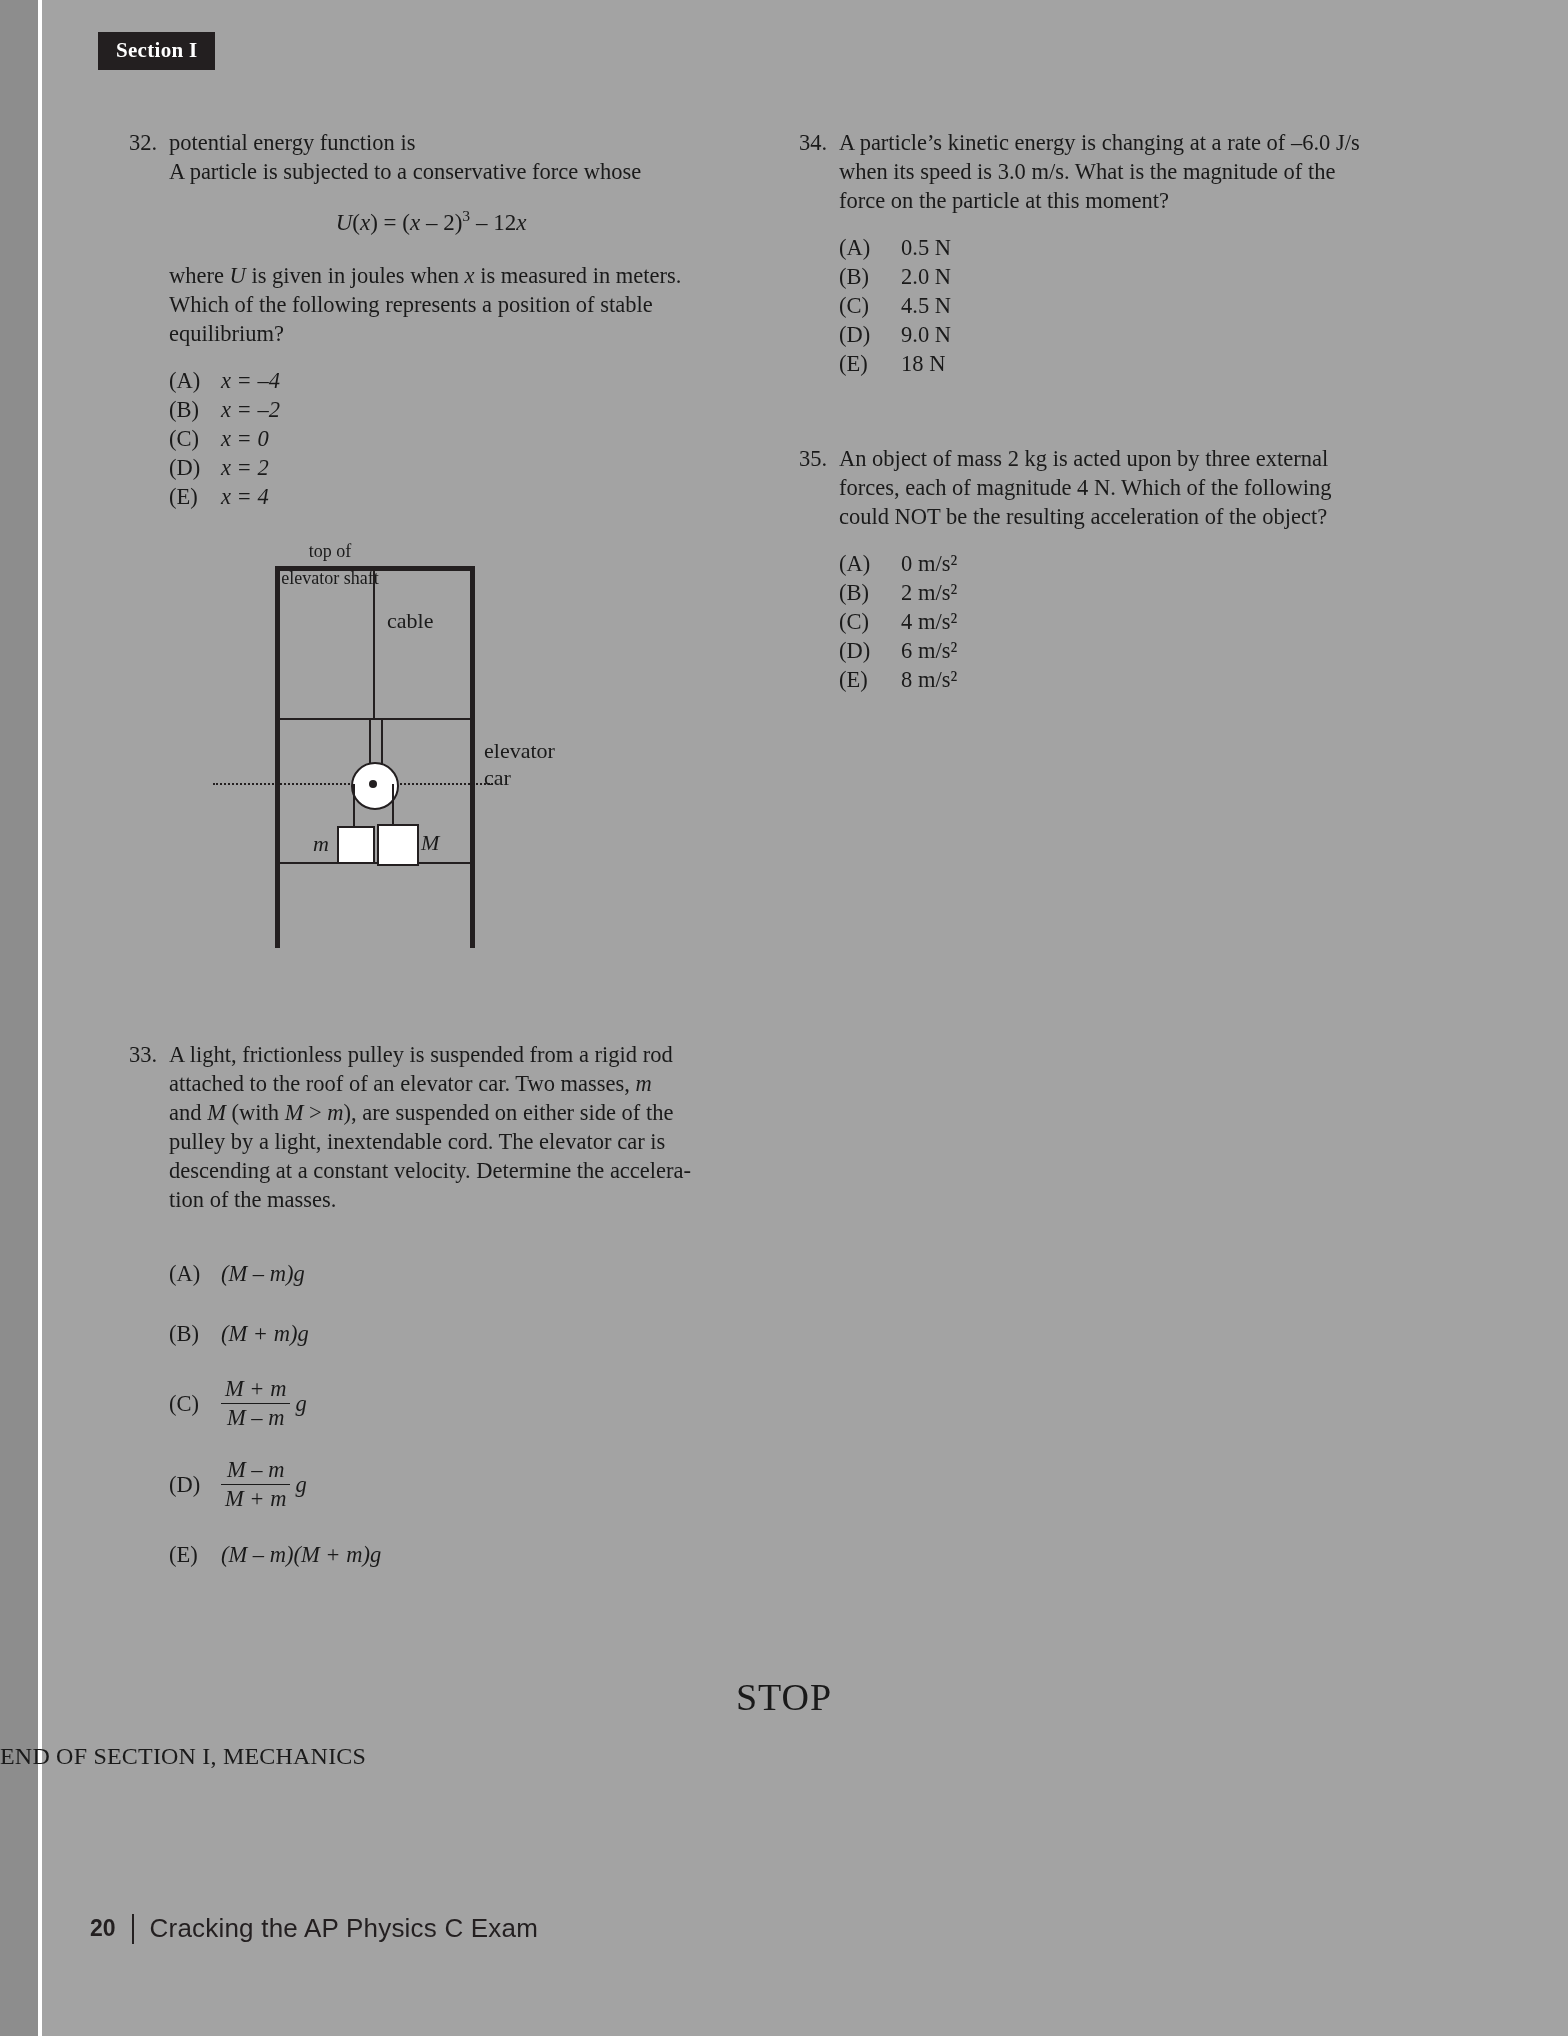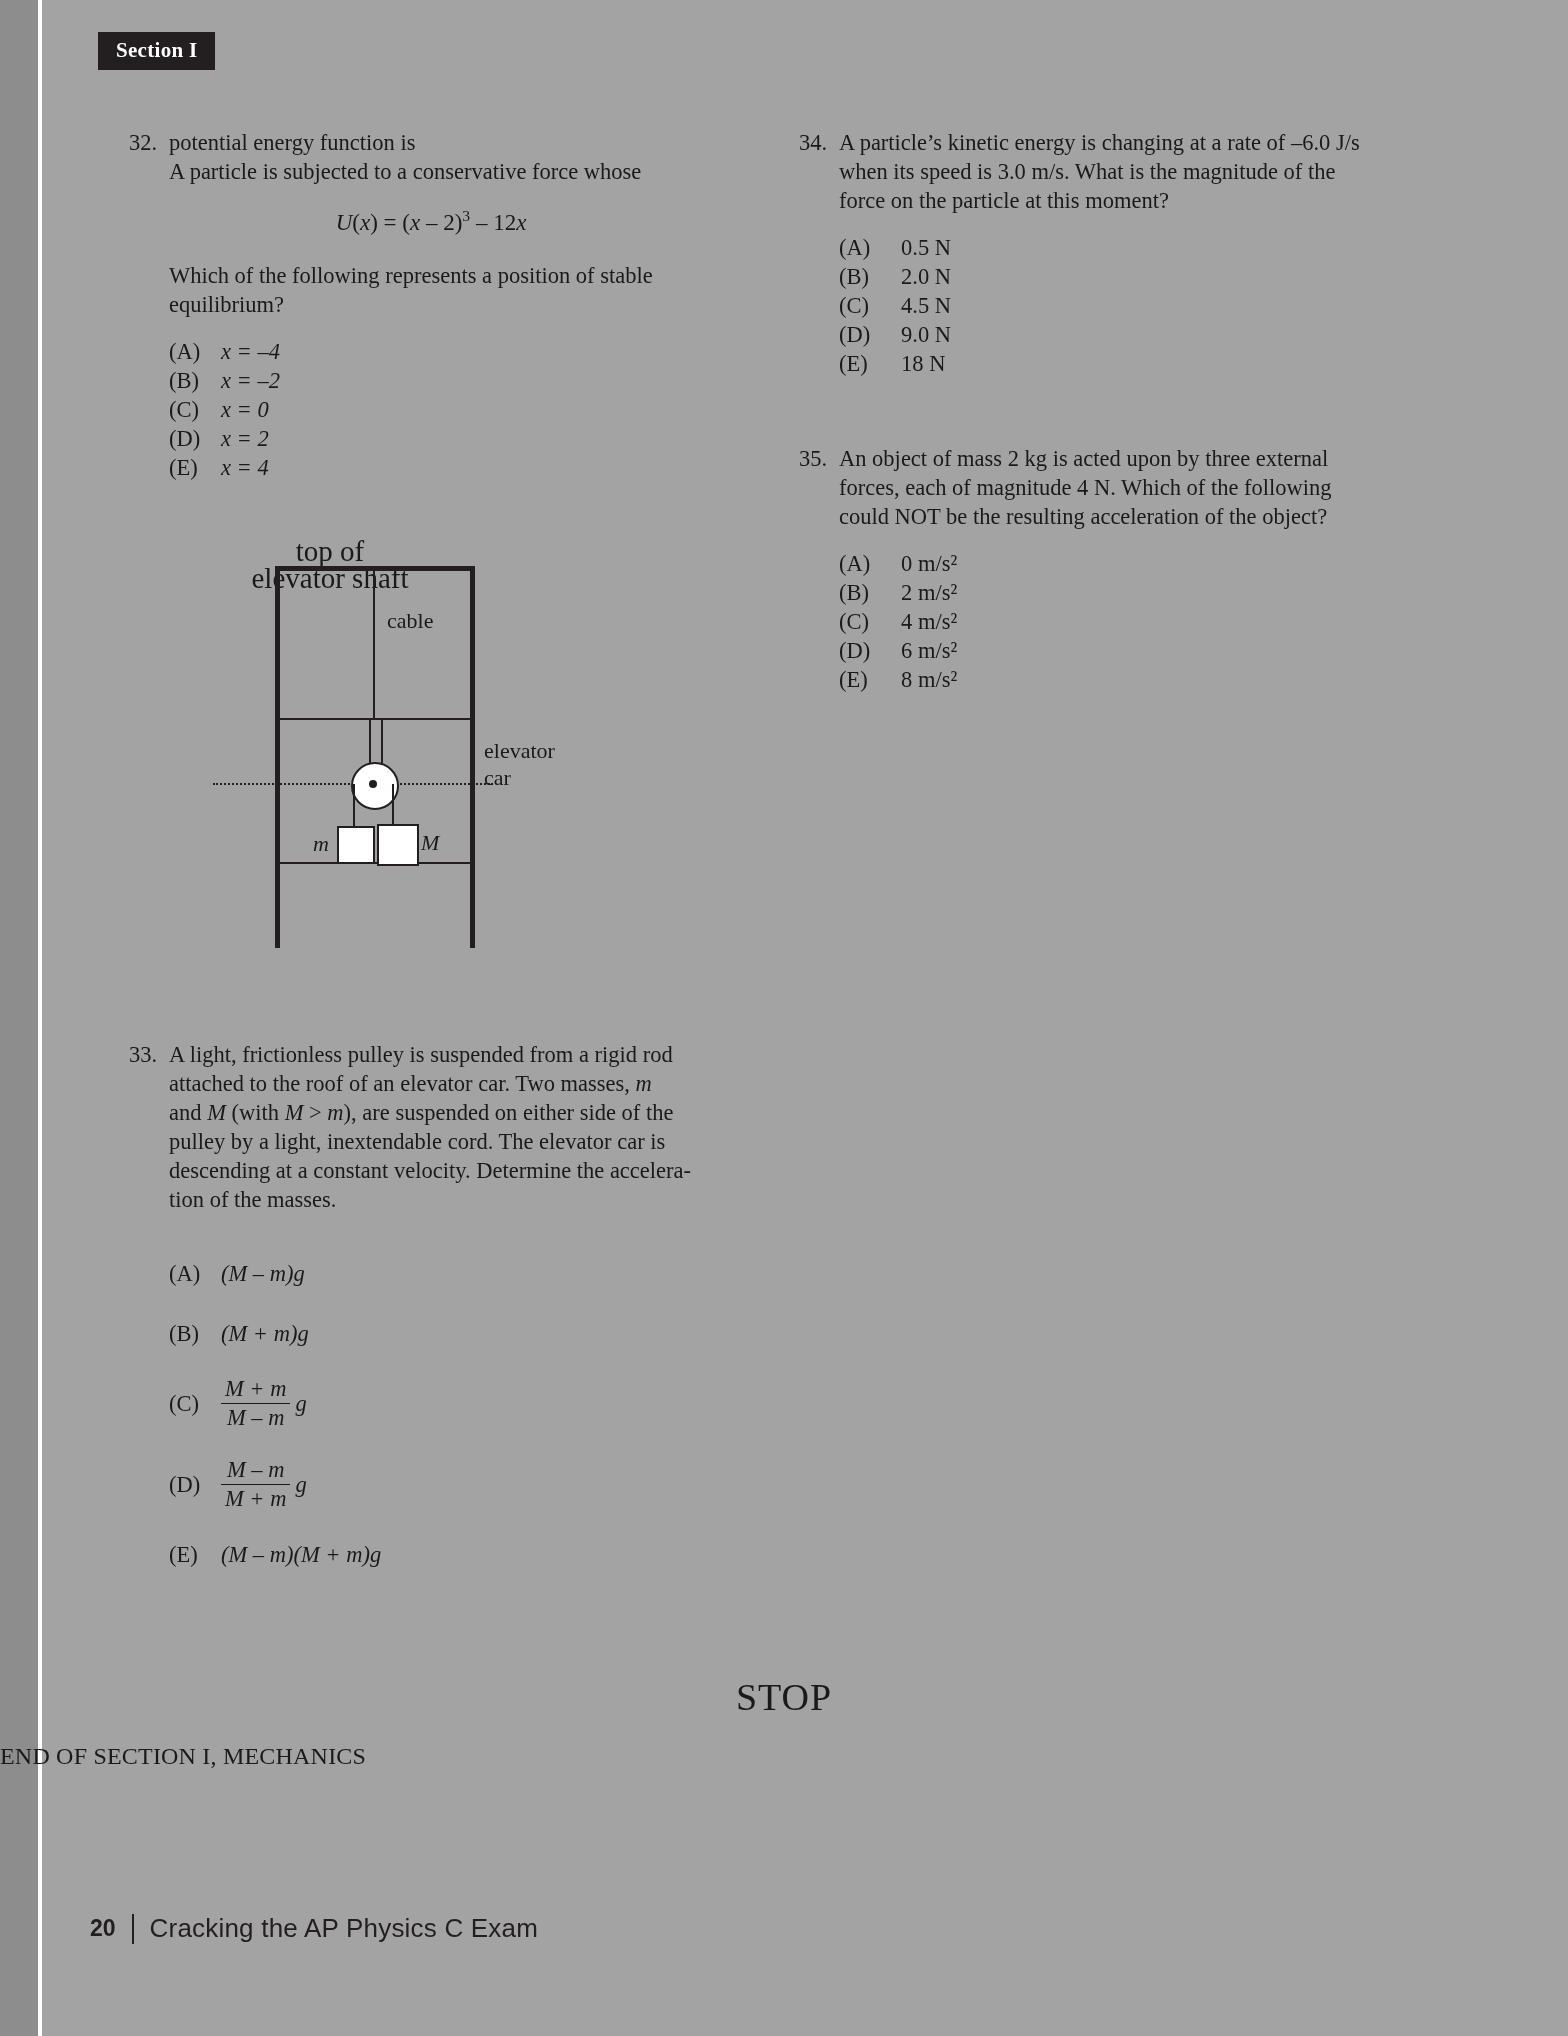--- a/index.html
+++ b/index.html
@@ -125,21 +125,21 @@
     display: inline-flex;
     align-items: center;
   }
   .frac-g { margin-left: 5px; font-style: italic; }
   .dg-caption {
     position: absolute;
     left: 240px;
     top: 538px;
     width: 180px;
     text-align: center;
-    font-size: 29px;
+    font-size: 18px;
     line-height: 27px;
   }
   .shaft {
     position: absolute;
     left: 275px;
     top: 566px;
     width: 200px;
     height: 382px;
   }
   .shaft-wall-l, .shaft-wall-r {
@@ -338,20 +338,21 @@
   <div class="col-left">
 
     <div class="q">
       <div class="q-num">32.</div>
       <div class="q-body">
         <div class="q-text">potential energy function is</div>
         <div class="q-text">A particle is subjected to a conservative force whose</div>
         <div class="formula-center">
           <i>U</i>(<i>x</i>) = (<i>x</i> – 2)<sup>3</sup> – 12<i>x</i>
         </div>
+        <div class="q-text">where <i>U</i> is given in joules when <i>x</i> is measured in meters.</div>
         <div class="q-text">Which of the following represents a position of stable</div>
         <div class="q-text">equilibrium?</div>
 
         <div class="choices">
           <div class="choice">
             <span class="choice-label">(A)</span>
             <span class="choice-val it">x = –4</span>
           </div>
           <div class="choice">
             <span class="choice-label">(B)</span>

